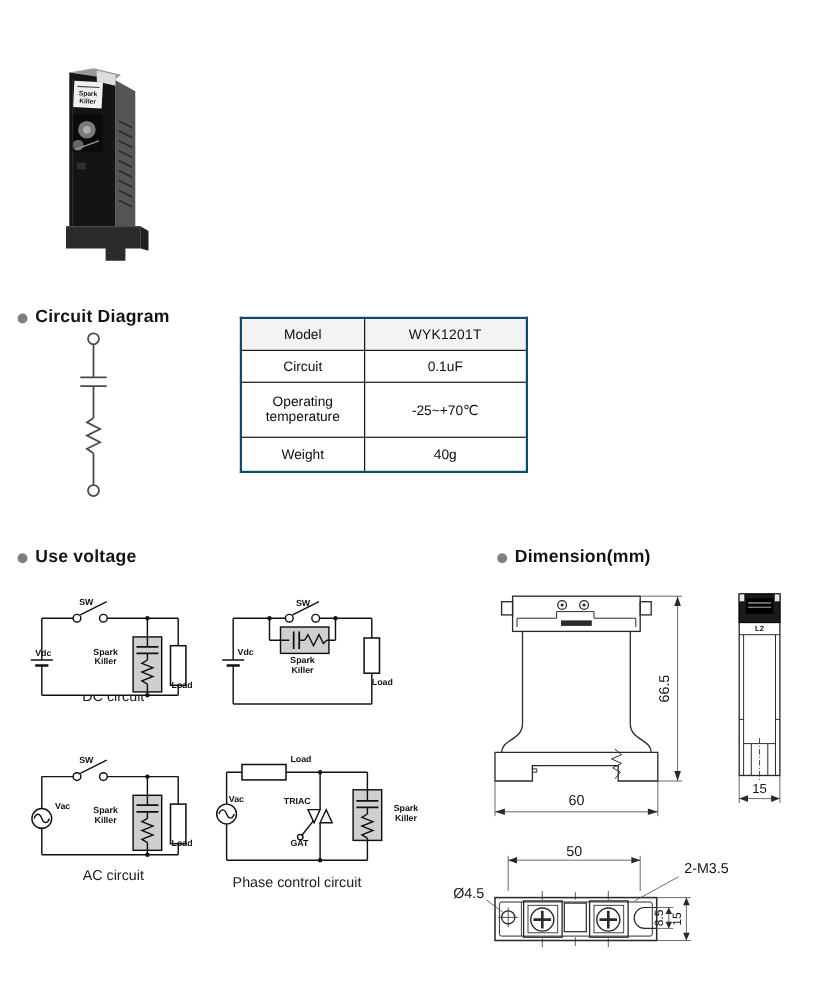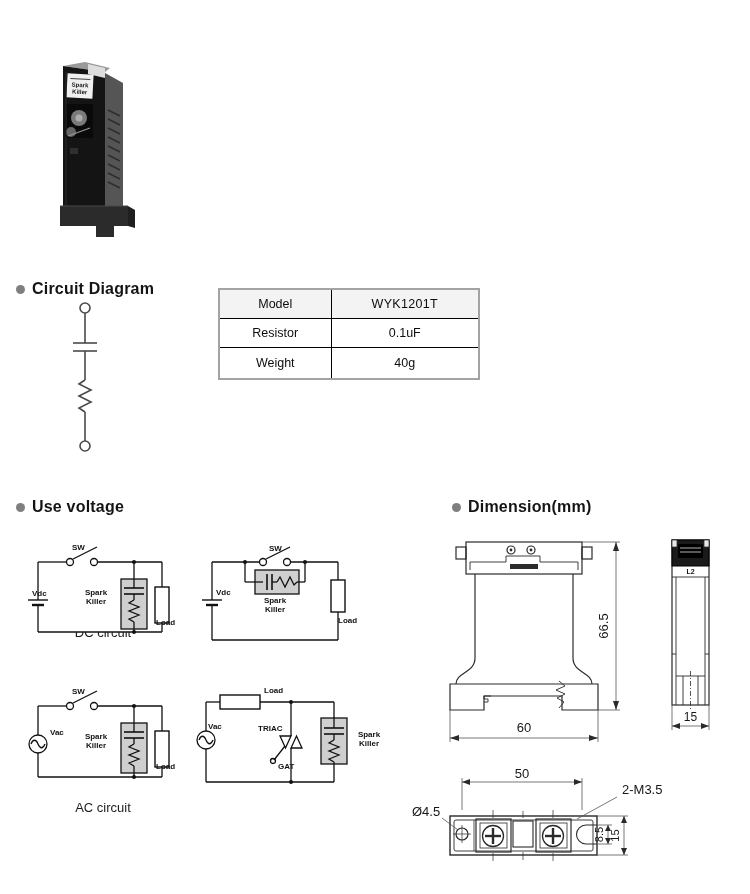--- a/index.html
+++ b/index.html
@@ -11,21 +11,21 @@
   .circuit-block { position:absolute; }
   .circuit-block svg { position:absolute; left:0; }
   .clabel { position:absolute; font-size:8px; font-weight:bold; line-height:1.15;
             color:#111; white-space:nowrap; }
   .clabel.center { text-align:center; }
   .ccaption { position:absolute; left:0; width:100%; text-align:center;
               font-size:13px; color:#1c1c1c; }
   .clip-caption { overflow:hidden; height:12px; }
   .clip-caption span { display:block; margin-top:-7px; }
   table.spec { position:absolute; left:218px; top:288px; width:260px;
-               border-collapse:collapse; table-layout:fixed; border:2px solid #a3a3a3; }
+               border-collapse:collapse; table-layout:fixed; border:2px solid #0c4a6e; }
   table.spec td { border:1px solid #000; text-align:center; vertical-align:middle;
                   font-size:12.5px; color:#0d0d0d; padding:2px 4px; }
   table.spec tr.hdr td { background:#f3f3f3; }
   td.val-model { font-weight:normal; font-size:14px; letter-spacing:.3px; }
   svg text { font-family:"Liberation Sans","DejaVu Sans",sans-serif; fill:#161616; }
 </style>
 </head>
 <body>
 
 <div class="canvas">
@@ -86,22 +86,26 @@
     <colgroup>
         <col style="width:112px">
         <col style="width:148px">
       </colgroup>
     <tbody>
         <tr class="hdr" style="height:29px">
       <td>Model</td>
       <td class="val-model">WYK1201T</td>
     </tr>
     <tr style="height:29px">
-      <td>Resistor</td>
+      <td>Circuit</td>
       <td>0.1uF</td>
+    </tr>
+    <tr style="height:50px">
+      <td>Operating temperature</td>
+      <td>-25~+70℃</td>
     </tr>
     <tr style="height:32px">
       <td>Weight</td>
       <td>40g</td>
     </tr>
   </tbody>
     </table>
 
   <div class="sec-head" style="left:16px;top:498px">
     <span class="bullet"></span>
@@ -215,21 +219,21 @@
       <circle cx="116" cy="24" r="2" fill="#111"></circle>
       <circle cx="116" cy="95" r="2" fill="#111"></circle>
     </svg>
     <div class="clabel" style="left:54px;top:11px">SW</div>
     <div class="clabel" style="left:32px;top:52px">Vac</div>
     <div class="clabel center" style="left:60px;top:56px;width:36px">
       <span style="display:block">Spark</span>
       <span style="display:block">Killer</span>
     </div>
     <div class="clabel" style="left:138px;top:86px">Load</div>
-    <div class="ccaption" style="top:124px">AC circuit</div>
+    <div class="ccaption" style="top:112px">AC circuit</div>
   </div>
 
   <div class="circuit-block" style="left:194px;top:672px;width:200px;height:150px">
     <svg width="200" height="114" viewBox="0 0 200 114" style="top:6px">
       <g stroke="#111" stroke-width="1.3" fill="none">
         <line x1="12" y1="24" x2="26" y2="24"></line>
         <rect x="26" y="17" width="40" height="14" fill="#fff" stroke-width="1.4"></rect>
         <line x1="66" y1="24" x2="140" y2="24"></line>
         <line x1="12" y1="24" x2="12" y2="53"></line>
         <circle cx="12" cy="62" r="9"></circle>
@@ -250,25 +254,26 @@
         <line x1="140" y1="56" x2="140" y2="62"></line>
         <path d="M140,62 L135,65 L145,69 L135,73 L145,77 L135,81 L140,84"></path>
         <line x1="140" y1="84" x2="140" y2="104"></line>
       </g>
       <circle cx="97" cy="24" r="2" fill="#111"></circle>
       <circle cx="97" cy="104" r="2" fill="#111"></circle>
     </svg>
     <div class="clabel" style="left:70px;top:14px">Load</div>
     <div class="clabel" style="left:14px;top:50px">Vac</div>
     <div class="clabel" style="left:64px;top:52px">TRIAC</div>
-    <div class="clabel" style="left:84px;top:90px">GAT</div>
+    <div class="clabel" style="left:70px;top:90px">GAT</div>
     <div class="clabel center" style="left:156px;top:58px;width:38px">
       <span style="display:block">Spark</span>
       <span style="display:block">Killer</span>
     </div>
+    <div class="ccaption" style="top:122px;left:-24px">Phase control circuit</div>
   </div>
 
   <div class="sec-head" style="left:452px;top:498px">
     <span class="bullet"></span>
     <span>Dimension(mm)</span>
   </div>
 
   <svg style="position:absolute;left:444px;top:526px" width="190" height="222" viewBox="0 0 190 222">
     <g stroke="#2a2a2a" stroke-width="1.2" fill="none">
       <rect x="22" y="16" width="116" height="32"></rect>

